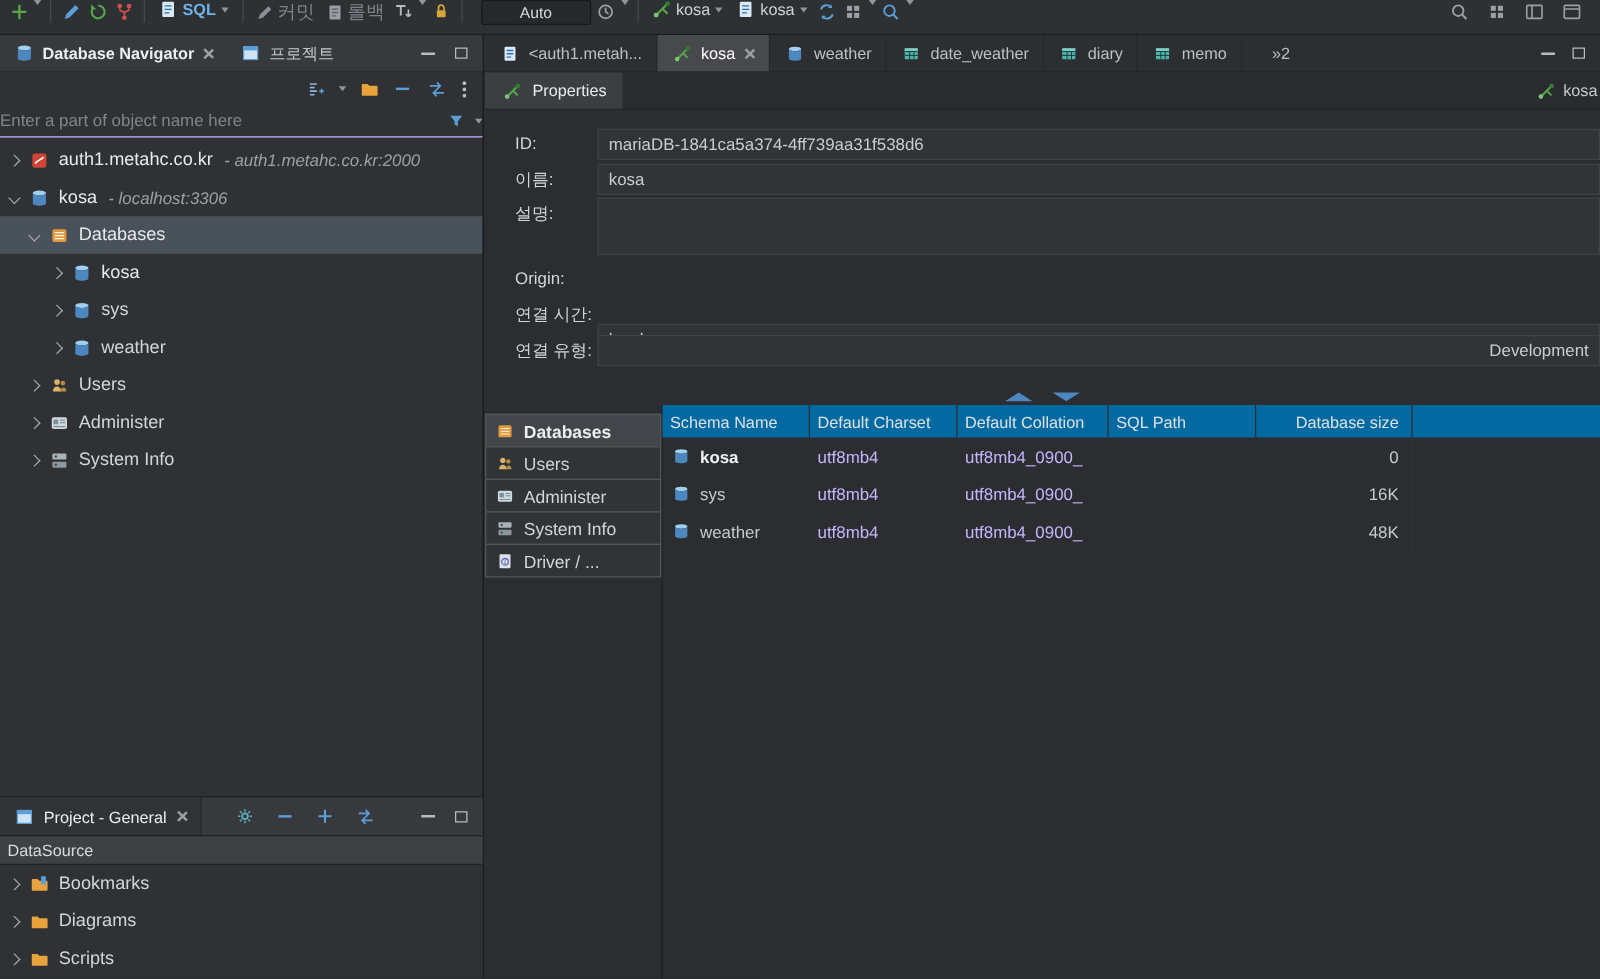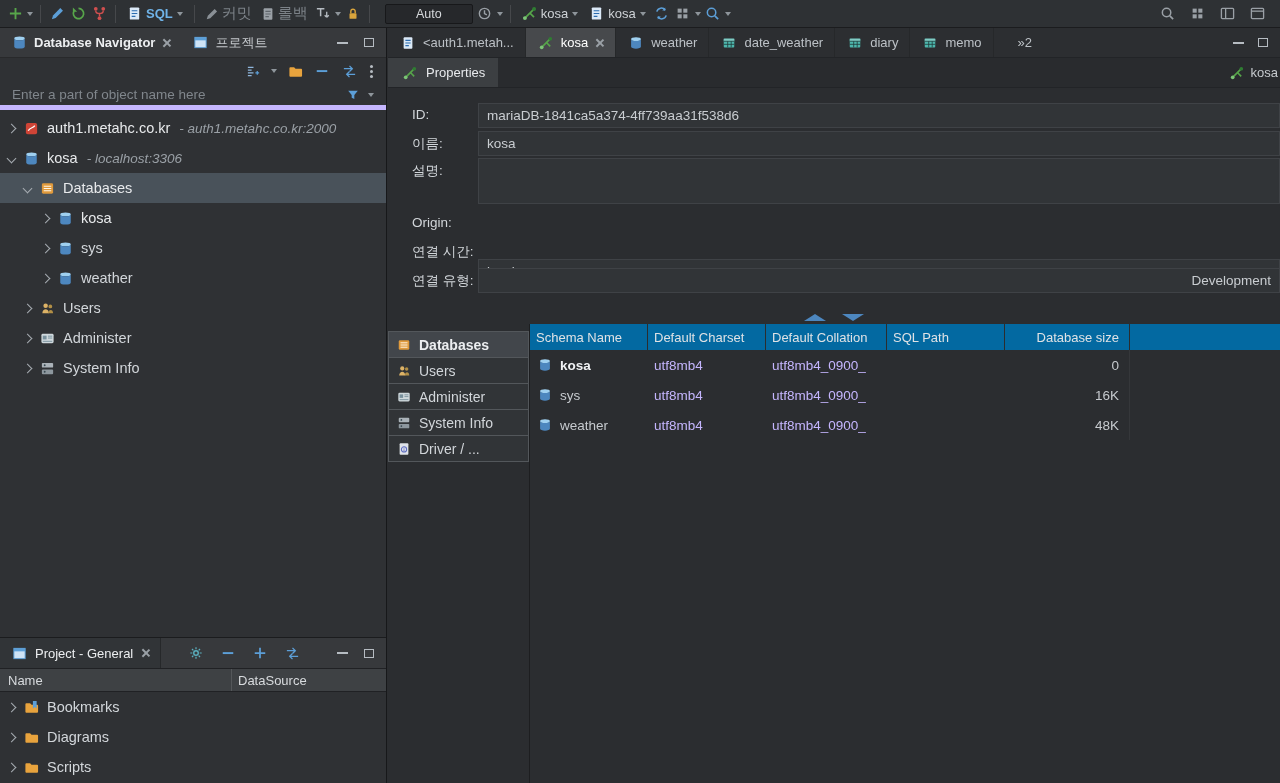--- a/index.html
+++ b/index.html
@@ -16,38 +16,38 @@
   .chev.d{transform:rotate(45deg)}
   .x{position:relative;width:10px;height:10px;flex:none}
   .x::before,.x::after{content:"";position:absolute;left:4.5px;top:0;width:1.5px;height:10px;background:#9aa0a6}
   .x::before{transform:rotate(45deg)}.x::after{transform:rotate(-45deg)}
   .wmin{width:11px;height:2px;background:#b6bcc2;flex:none}
   .wmax{width:10px;height:9px;border:1.6px solid #b6bcc2;flex:none}
   .vdots{width:3px;height:3px;border-radius:50%;background:#b6bcc2;box-shadow:0 -5px 0 #b6bcc2,0 5px 0 #b6bcc2;margin:0 3px;flex:none}
 
   
   .topbar{position:absolute;left:0;top:0;width:1280px;height:28px;background:#2e3134;
-    border-bottom:1px solid #1b1c1e;display:flex;align-items:center;padding:0 6px;gap:3px}
+    border-bottom:1px solid #1b1c1e;display:flex;align-items:flex-start;padding:0 6px;gap:3px}
   .tb-sql{display:flex;align-items:center;gap:4px;color:#6fb3e8;font-weight:bold;padding:0 4px}
   .tb-lbl{display:flex;align-items:center;gap:3px;color:#7c8288;font-size:15px;padding:0 3px}
   .tb-sel{display:flex;align-items:center;gap:4px;color:#ced2d6;padding:0 4px}
   .auto-btn{min-width:88px;height:20px;margin-left:8px;background:#26282b;border:1px solid #17181a;
     color:#d6d9dc;display:flex;align-items:center;justify-content:center;font-size:12.5px;border-radius:2px}
   .tb-right{margin-left:auto;display:flex;align-items:center;gap:12px;padding-right:8px;color:#9aa0a6}
 
   
   .left{position:absolute;left:0;top:28px;width:387px;height:755px;background:#2f3134;
     border-right:1px solid #17181a;display:flex;flex-direction:column}
   .nav-tabbar{height:30px;background:#37393c;border-bottom:1px solid #28292b;display:flex;align-items:center;flex:none}
   .nav-tab{display:flex;align-items:center;gap:6px;padding:0 10px;height:100%;}
   .nav-tab.active{color:#eceef0;font-weight:bold}
   .nav-tab .lbl{white-space:nowrap}
   .bar-ctl{margin-left:auto;display:flex;align-items:center;gap:16px;padding-right:12px}
   .nav-toolbar{height:26px;display:flex;align-items:center;justify-content:flex-end;gap:9px;padding:0 10px;flex:none}
-  .filter{height:26px;display:flex;align-items:center;gap:6px;padding:0 12px;border-bottom:5px solid #c4b5fd;flex:none}
+  .filter{height:26px;display:flex;align-items:center;gap:6px;padding:0 0;border-bottom:1px solid #c4b5fd;flex:none}
   .filter input{flex:1;background:transparent;border:none;outline:none;color:#c6cace;font-size:13.5px;
     font-family:"Liberation Sans",sans-serif}
   .filter input::placeholder{color:#80868c}
   .tree{flex:1;overflow:hidden;font-size:14.5px;color:#d2d6da;padding-top:3px}
   .trow{height:30px;display:flex;align-items:center;gap:7px;padding-right:6px;white-space:nowrap}
   .trow.sel{background:#49525a}
   .trow .b{font-weight:normal;color:#e8eaec}
   .tsuffix{font-style:italic;color:#9aa0a6;font-size:13.5px;margin-left:2px}
 
   
@@ -551,21 +551,20 @@
               <use href="#i-arr2"></use>
             </svg>
           </span>
       </div>
       <div class="bar-ctl">
         <span class="wmin"></span>
         <span class="wmax"></span>
       </div>
     </div>
     <div class="proj-cols">
-      <div class="pc1">Name</div>
       <div class="pc2">DataSource</div>
     </div>
     <div class="prow">
       <span class="chev r"></span>
       <span class="ic">
           <svg class="s15">
             <use href="#i-bkm"></use>
           </svg>
         </span>
       <span>Bookmarks</span>

